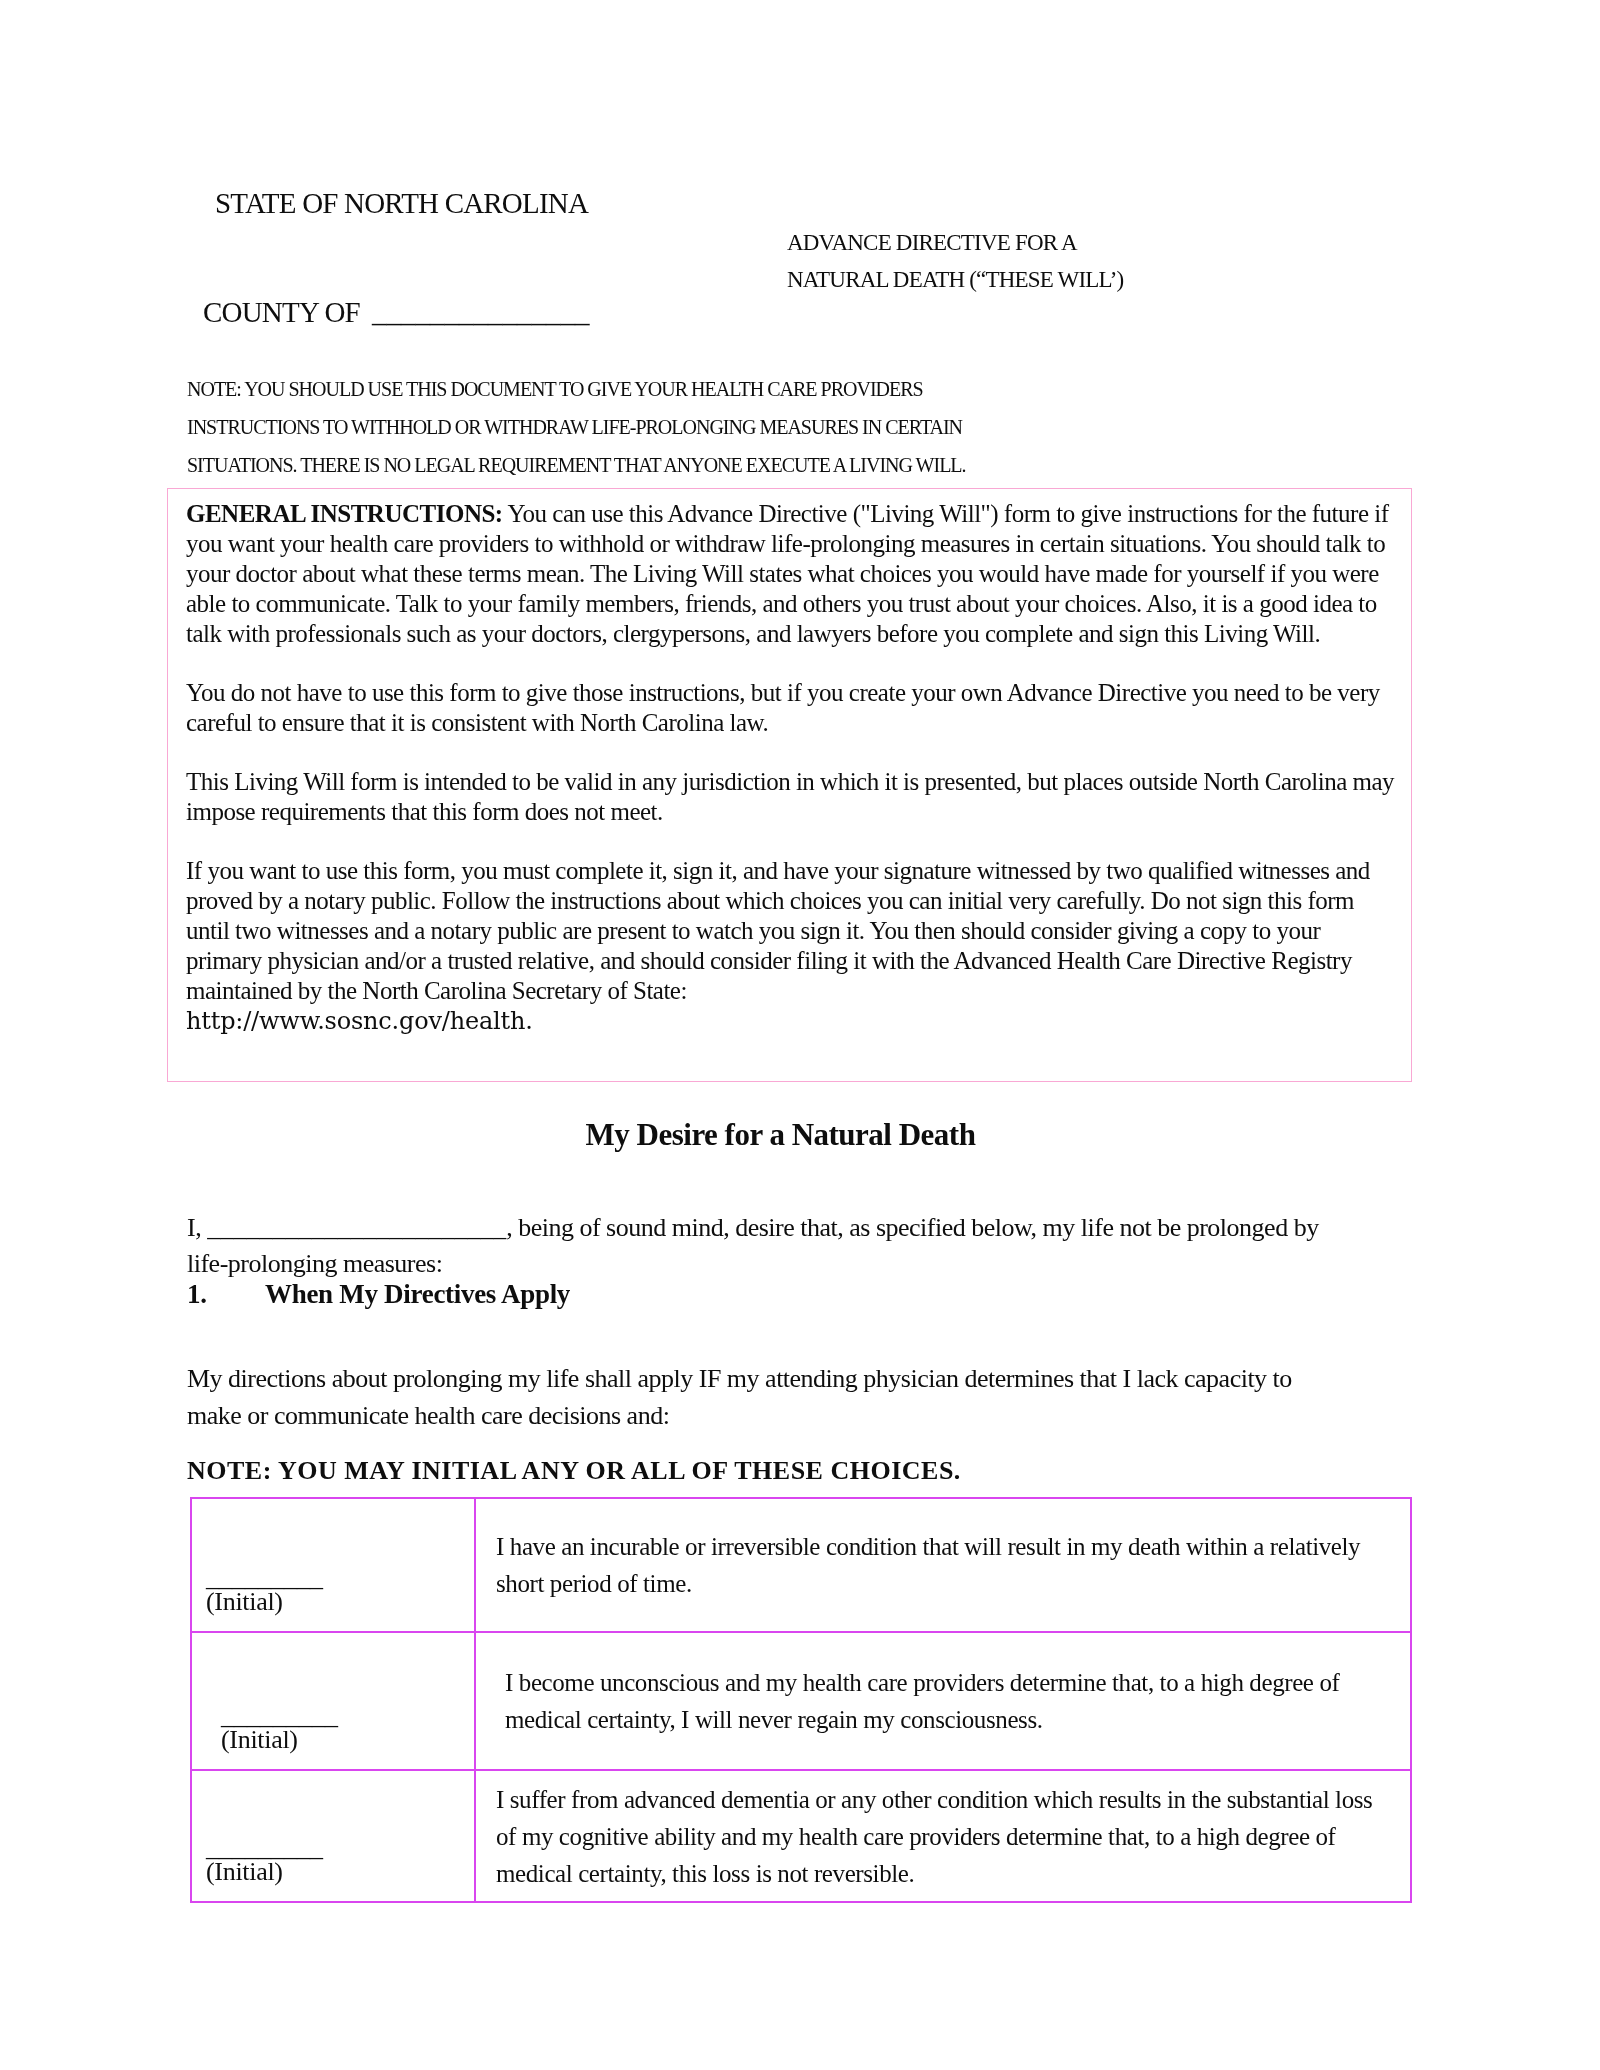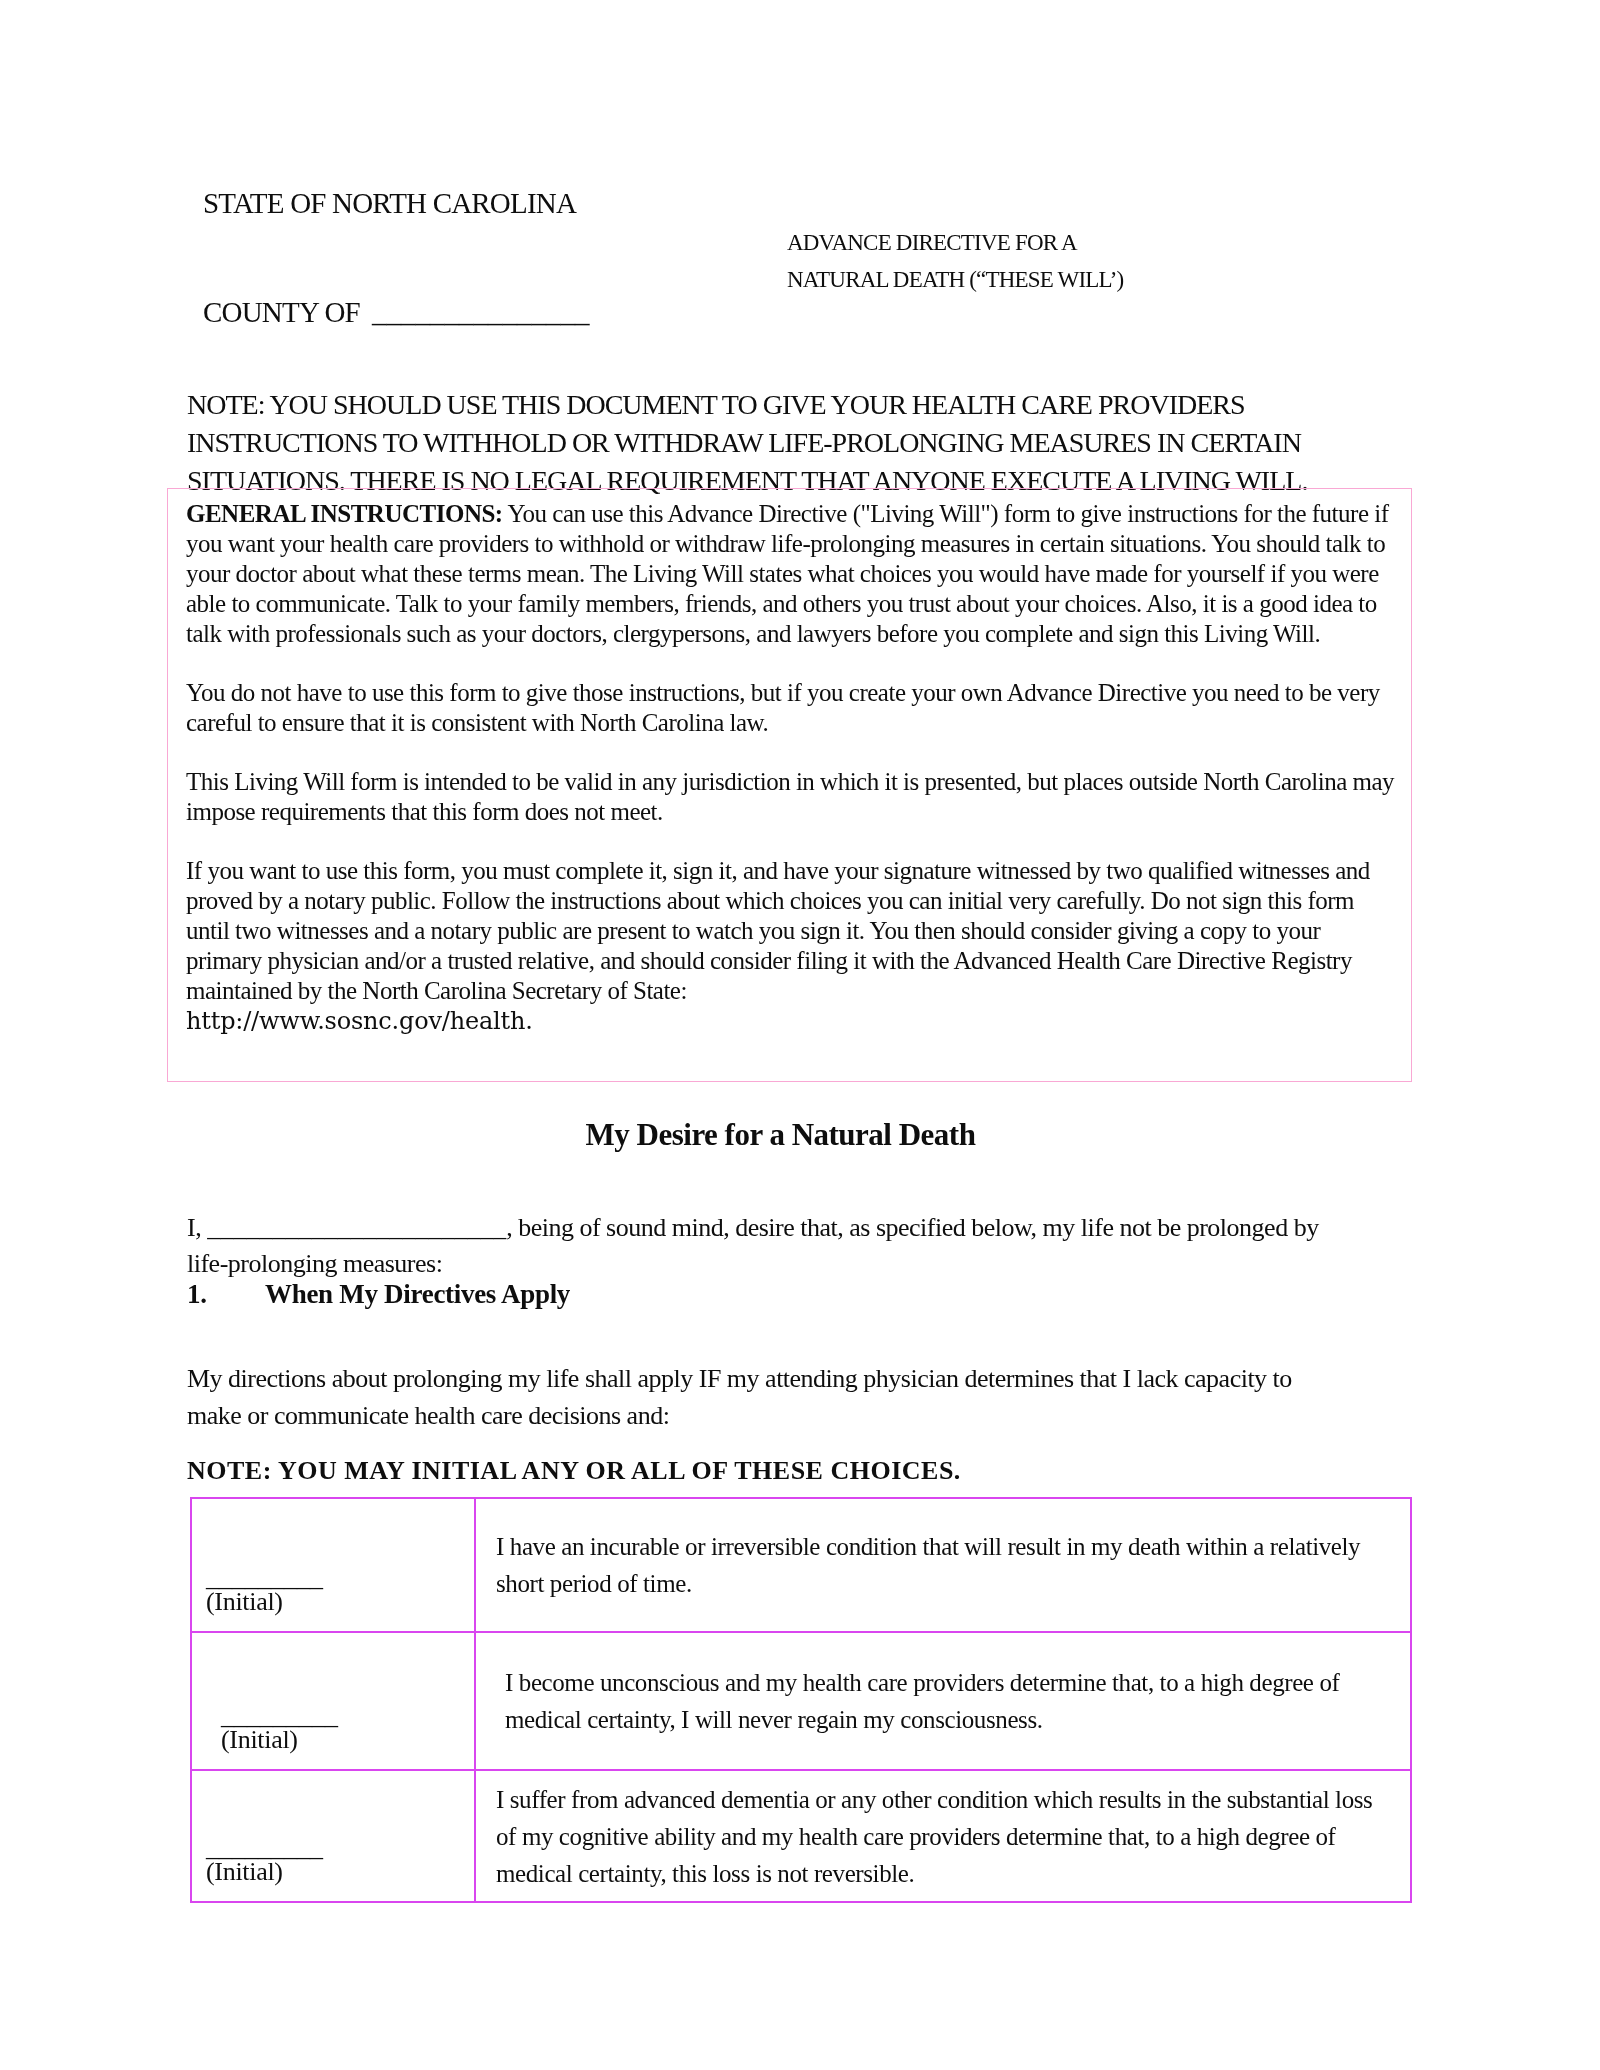--- a/index.html
+++ b/index.html
@@ -9,37 +9,37 @@
     height:2070px;
     background:#ffffff;
     color:#0e0e0e;
     font-family:"Liberation Serif","DejaVu Serif",serif;
     overflow:hidden;
   }
   .abs{position:absolute;}
 
   
   .hdr-state{
-    left:203px;top:186px;
+    left:215px;top:186px;
     font-size:29px;line-height:34px;letter-spacing:-0.8px;
   }
   .hdr-title{
     left:787px;top:224px;
     font-size:23px;line-height:37px;letter-spacing:-0.8px;
   }
   .hdr-county{
     left:203px;top:295px;
     font-size:29px;line-height:34px;letter-spacing:-0.8px;
   }
   .hdr-county .blank{margin-left:12px;letter-spacing:0;}
 
   
   .note-top{
-    left:187px;top:386px;width:1390px;
-    font-size:28px;line-height:38px;letter-spacing:-1px;
+    left:187px;top:370px;width:1390px;
+    font-size:20px;line-height:38px;letter-spacing:-1px;
     white-space:pre-line;
   }
 
   
   .gi-box{
     left:167px;top:488px;width:1245px;height:594px;
     box-sizing:border-box;
     border:1px solid #f9a8d4;
     padding:10px 16px 6px 18px;
     font-size:25px;line-height:30px;letter-spacing:-0.5px;

